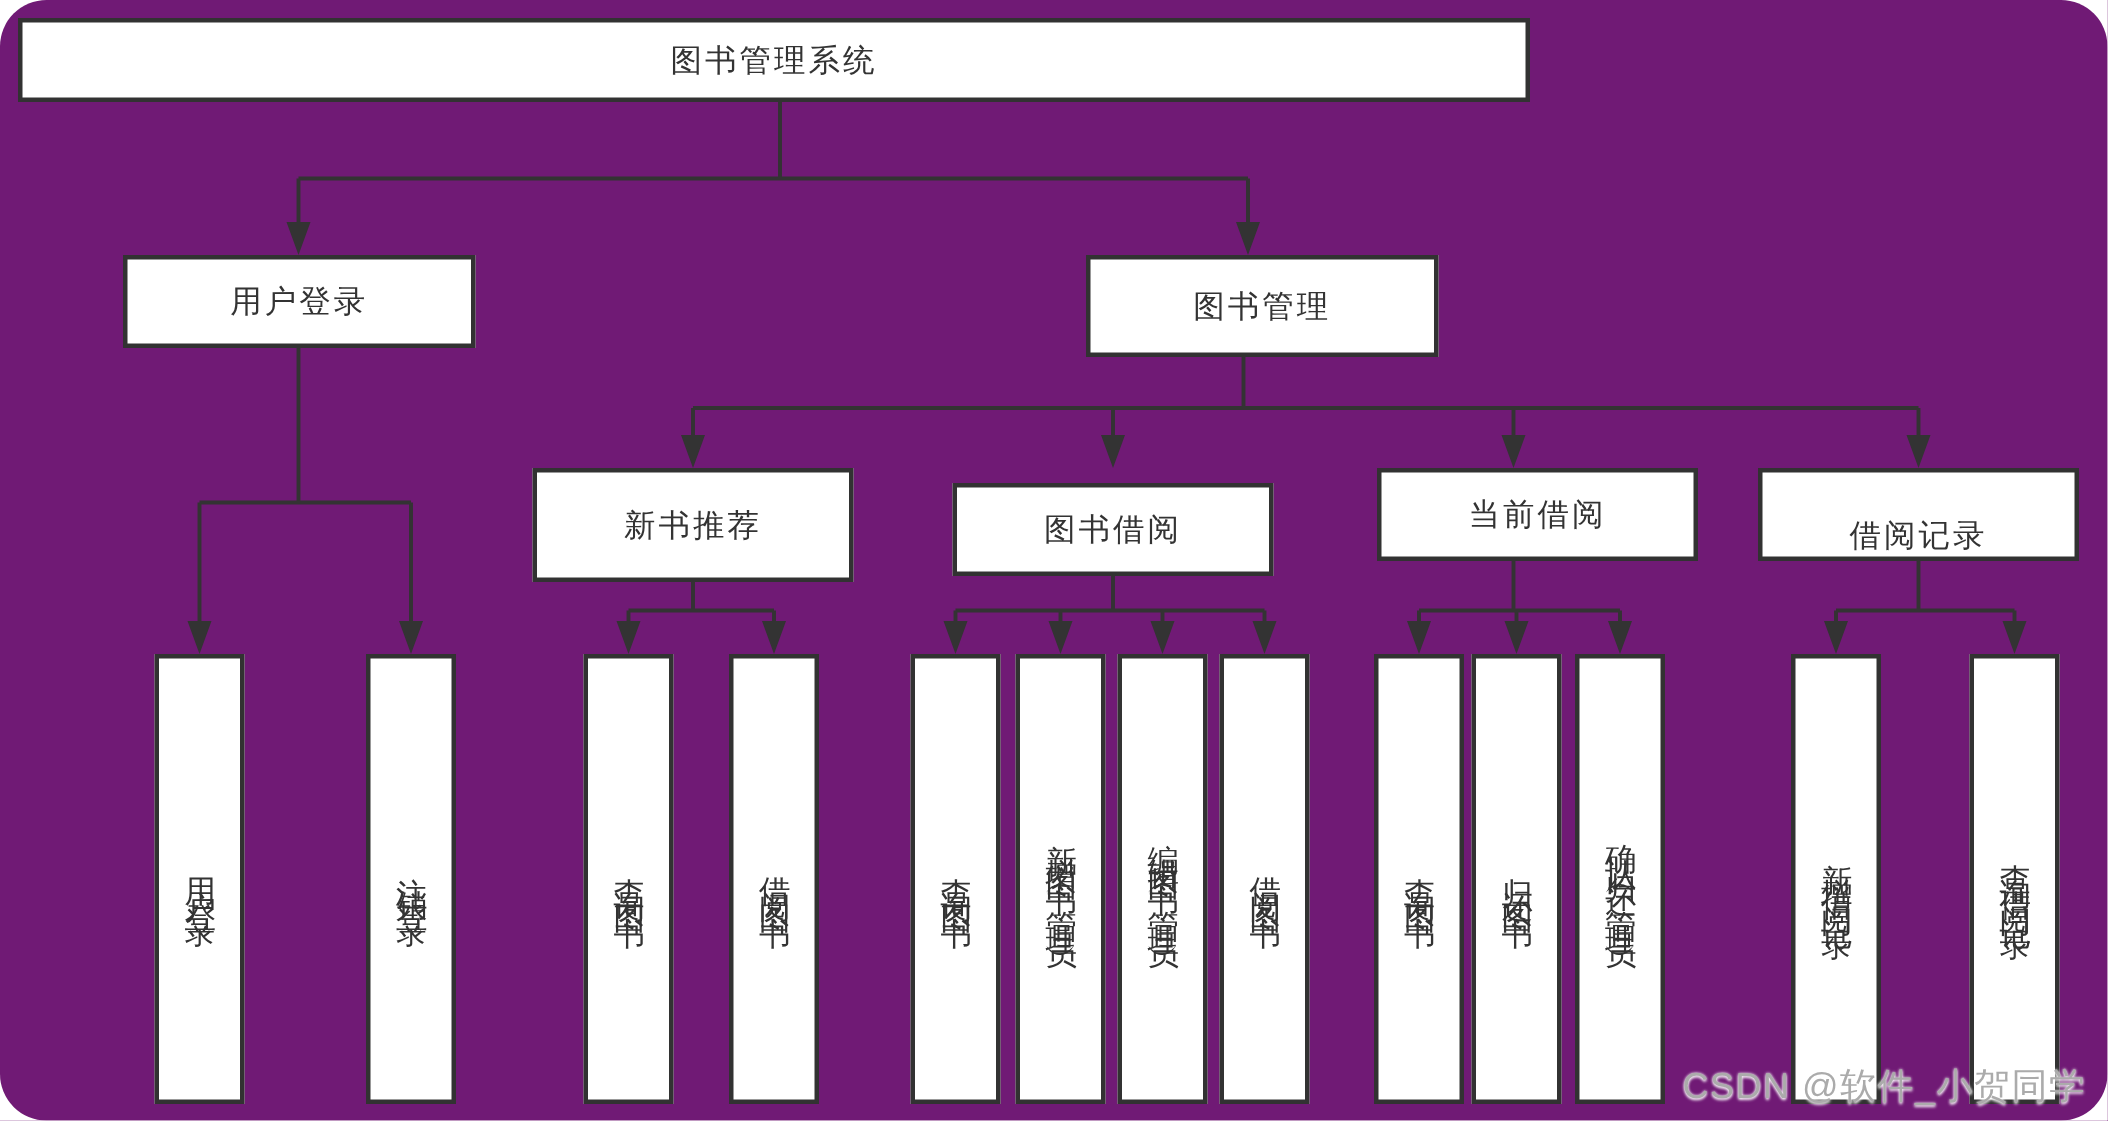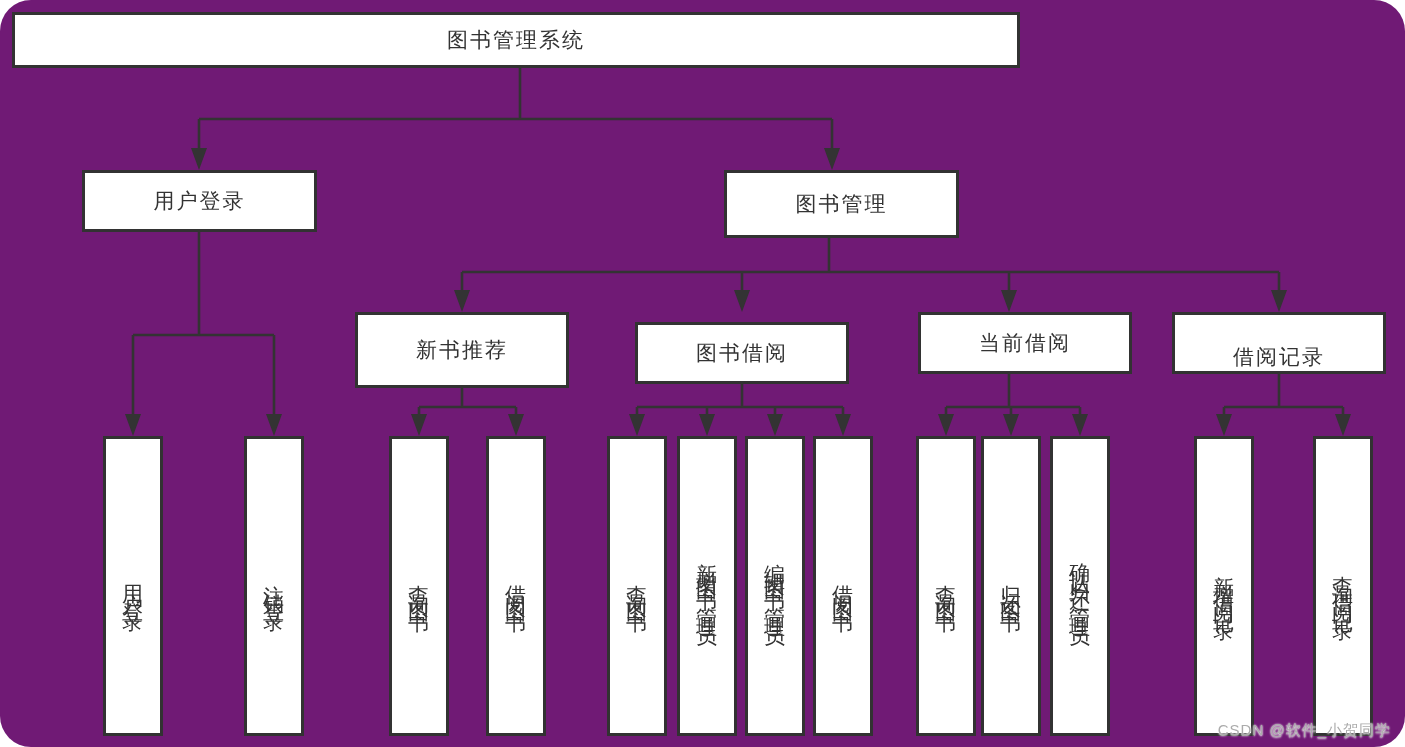--- a/index.html
+++ b/index.html
@@ -34,21 +34,21 @@
     writing-mode: vertical-rl;
     text-orientation: mixed;
     letter-spacing: 9px;
     line-height: 1.1;
     white-space: nowrap;
   }
   .watermark {
     position: absolute;
     right: 14px;
     bottom: 7px;
-    font-size: 15px;
+    font-size: 24px;
     color: #ababab;
     letter-spacing: 1px;
     z-index: 6;
     text-shadow: 0 0 2px #ffffff, 0 1px 2px rgba(255,255,255,0.9);
   }
 </style>
 </head>
 <body>
 
 <div class="stage">

